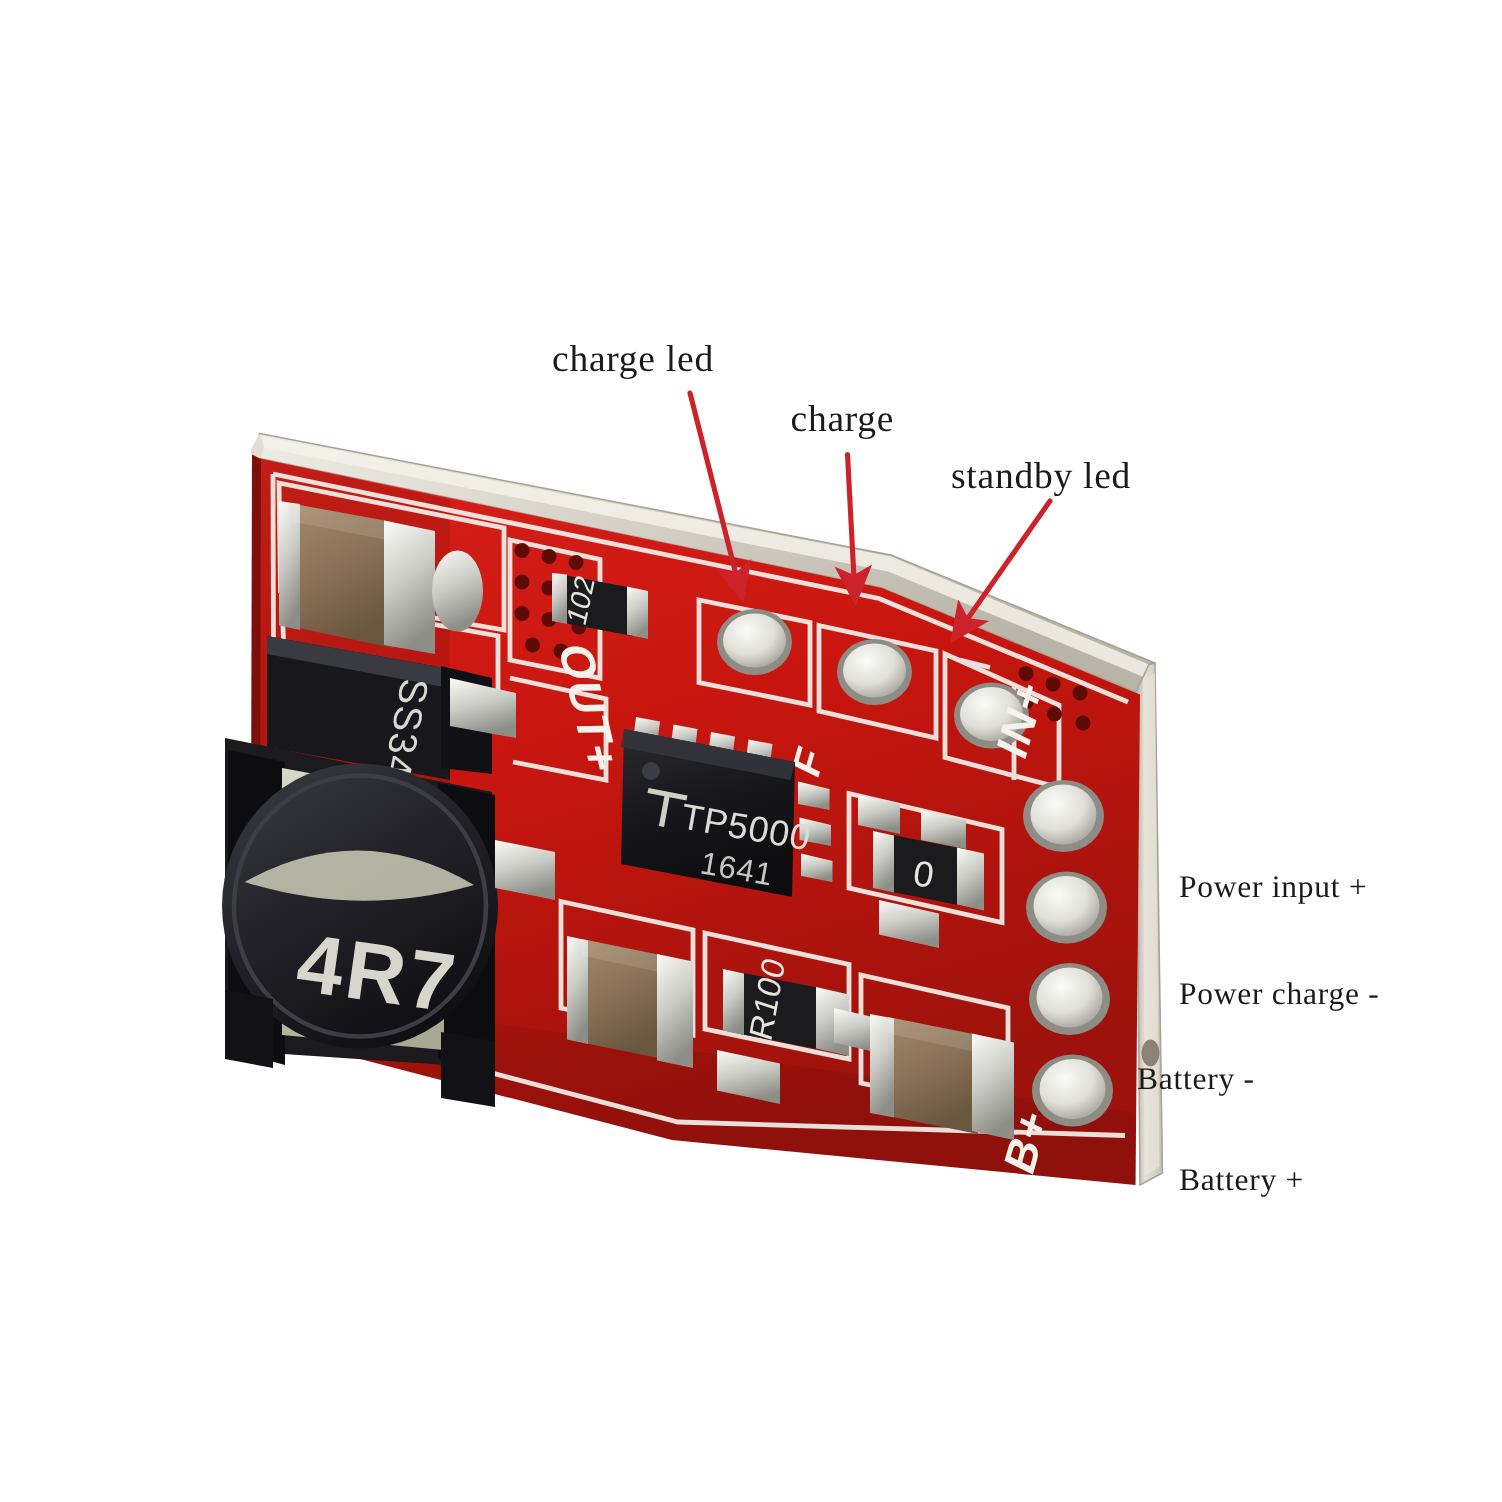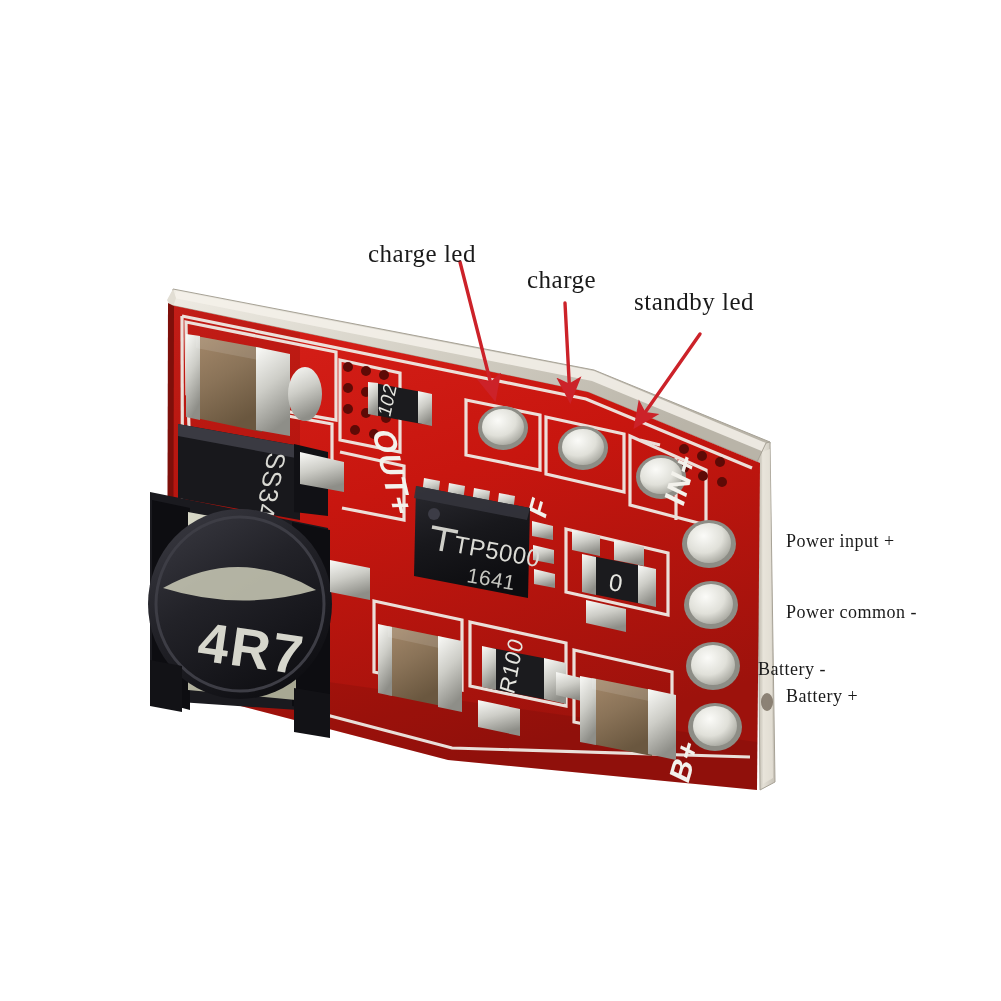--- a/index.html
+++ b/index.html
@@ -13,30 +13,30 @@
 
   .lbl{
     position:absolute;
     font-family:"Liberation Serif", serif;
     color:#1a1a1a;
     white-space:nowrap;
     letter-spacing:0.5px;
     -webkit-font-smoothing:antialiased;
   }
   .lbl-top{font-size:25px;}
-  .lbl-right{font-size:18px;}
-
-  #lbl-charge{left:368px;top:226px;margin-top:14px;}
+  .lbl-right{font-size:21px;margin-top:48px;}
+
+  #lbl-charge{left:368px;top:226px;}
   #lbl-common{left:527px;top:266px;}
-  #lbl-standby{left:634px;top:288px;}
+  #lbl-standby{left:634px;top:304px;}
 
   #lbl-pin-p{left:786px;top:531px;}
   #lbl-pin-n{left:786px;top:602px;}
   #lbl-bat-n{left:758px;top:659px;}
-  #lbl-bat-p{left:786px;top:686px;}
+  #lbl-bat-p{left:786px;top:726px;}
 </style>
 </head>
 <body>
 
 <div id="stage">
 
 <svg id="scene" viewBox="0 0 1001 1001">
   <defs>
     <linearGradient id="maskGrad" x1="0" y1="0" x2="0.35" y2="1">
       <stop offset="0" stop-color="#d8211a"></stop>
@@ -321,19 +321,19 @@
 </svg>
 
 <div class="lbl lbl-top" id="lbl-charge">charge led</div>
 
 <div class="lbl lbl-top" id="lbl-common">charge</div>
 
 <div class="lbl lbl-top" id="lbl-standby">standby led</div>
 
 <div class="lbl lbl-right" id="lbl-pin-p">Power input +</div>
 
-<div class="lbl lbl-right" id="lbl-pin-n">Power common -</div>
+<div class="lbl lbl-right" id="lbl-pin-n">Power charge -</div>
 
 <div class="lbl lbl-right" id="lbl-bat-n">Battery -</div>
 
 <div class="lbl lbl-right" id="lbl-bat-p">Battery +</div>
 
 </div>
 
 </body></html>

